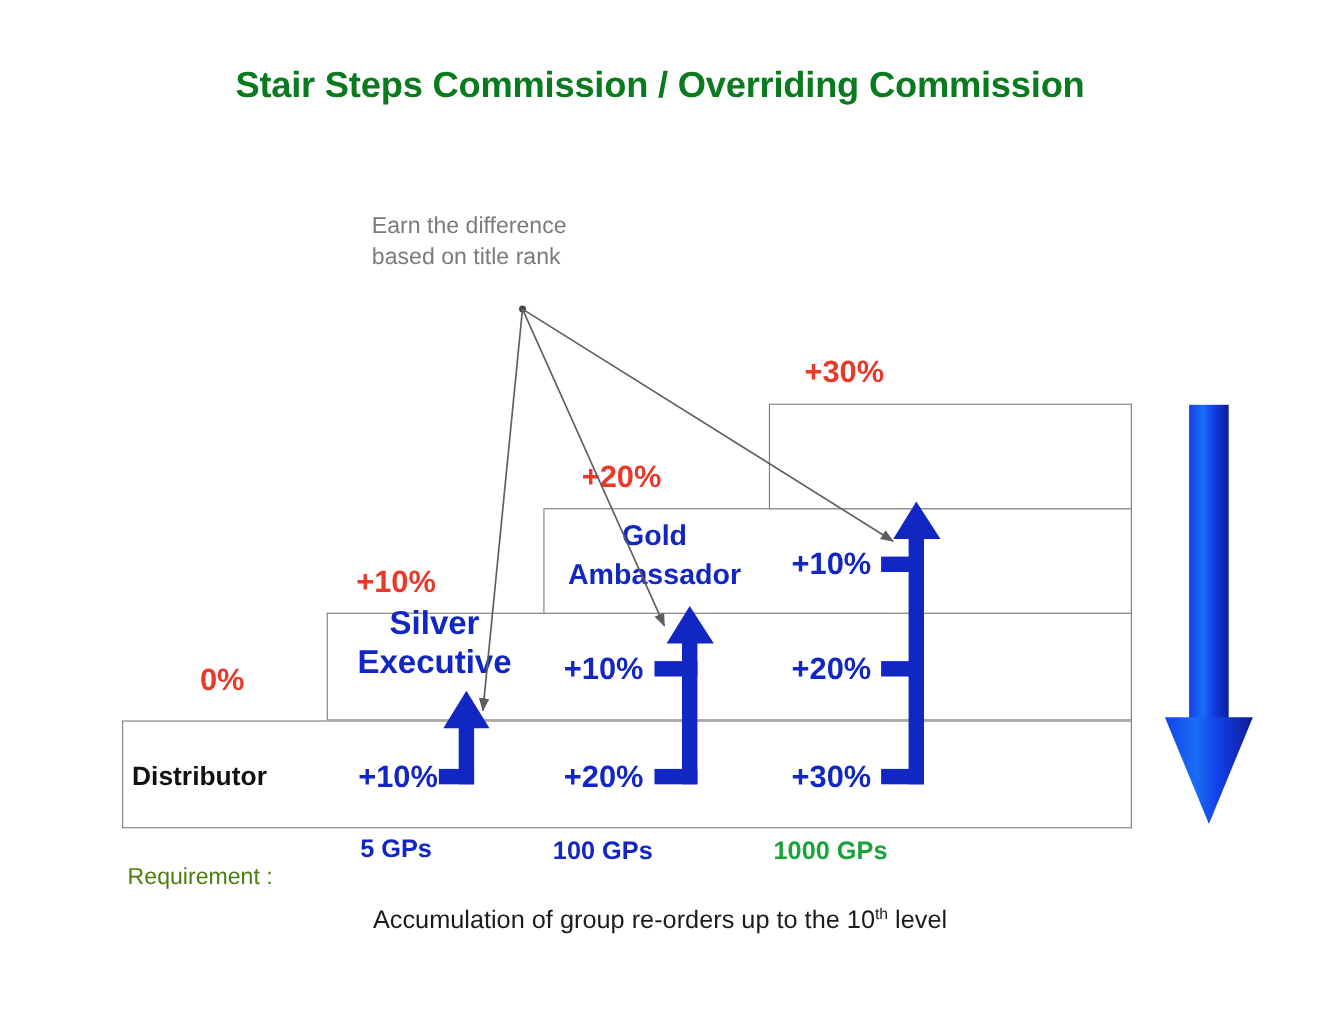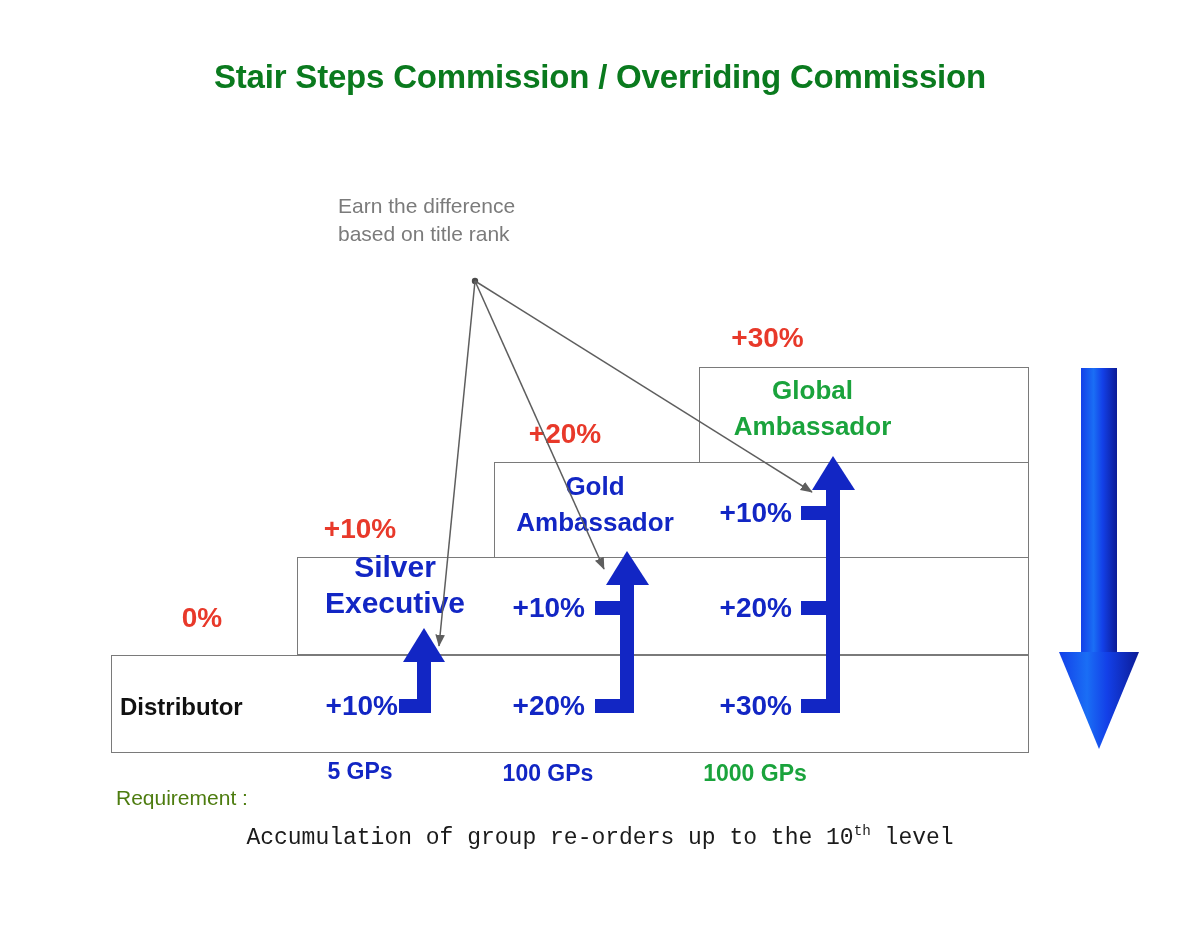--- a/index.html
+++ b/index.html
@@ -114,21 +114,20 @@
   #req-10   { left: 290px; top: 758px; width: 140px; color: #1226c4; }
   #req-100  { left: 473px; top: 760px; width: 150px; color: #1226c4; }
   #req-1000 { left: 665px; top: 760px; width: 180px; color: #1aa33c; }
 
   
   #caption {
     left: 0; top: 823px; width: 1200px;
     text-align: center;
     font-size: 23px;
     color: #1b1b1b;
-    font-family: Liberation Mono, monospace;
   }
   #caption sup { font-size: 0.62em; vertical-align: super; }
 
   
   #overlay {
     left: 0; top: 0;
     width: 1200px; height: 927px;
     pointer-events: none;
   }
 </style>
@@ -149,22 +148,20 @@
 
   <div class="abs red-pct" id="red-0">0%</div>
   <div class="abs red-pct" id="red-10">+10%</div>
   <div class="abs red-pct" id="red-20">+20%</div>
   <div class="abs red-pct" id="red-30">+30%</div>
 
   <div class="abs rank-label" id="rank-distributor">Distributor</div>
   <div class="abs rank-label" id="rank-silver">Silver
 Executive</div>
   <div class="abs rank-label" id="rank-gold">Gold
-Ambassador</div>
-  <div class="abs rank-label" id="rank-global">Global
 Ambassador</div>
 
   <div class="abs blue-pct" id="blue-c1-r1">+10%</div>
   <div class="abs blue-pct" id="blue-c2-r2">+10%</div>
   <div class="abs blue-pct" id="blue-c2-r1">+20%</div>
   <div class="abs blue-pct" id="blue-c3-r3">+10%</div>
   <div class="abs blue-pct" id="blue-c3-r2">+20%</div>
   <div class="abs blue-pct" id="blue-c3-r1">+30%</div>
 
   <div class="abs" id="req-label">Requirement :</div>

